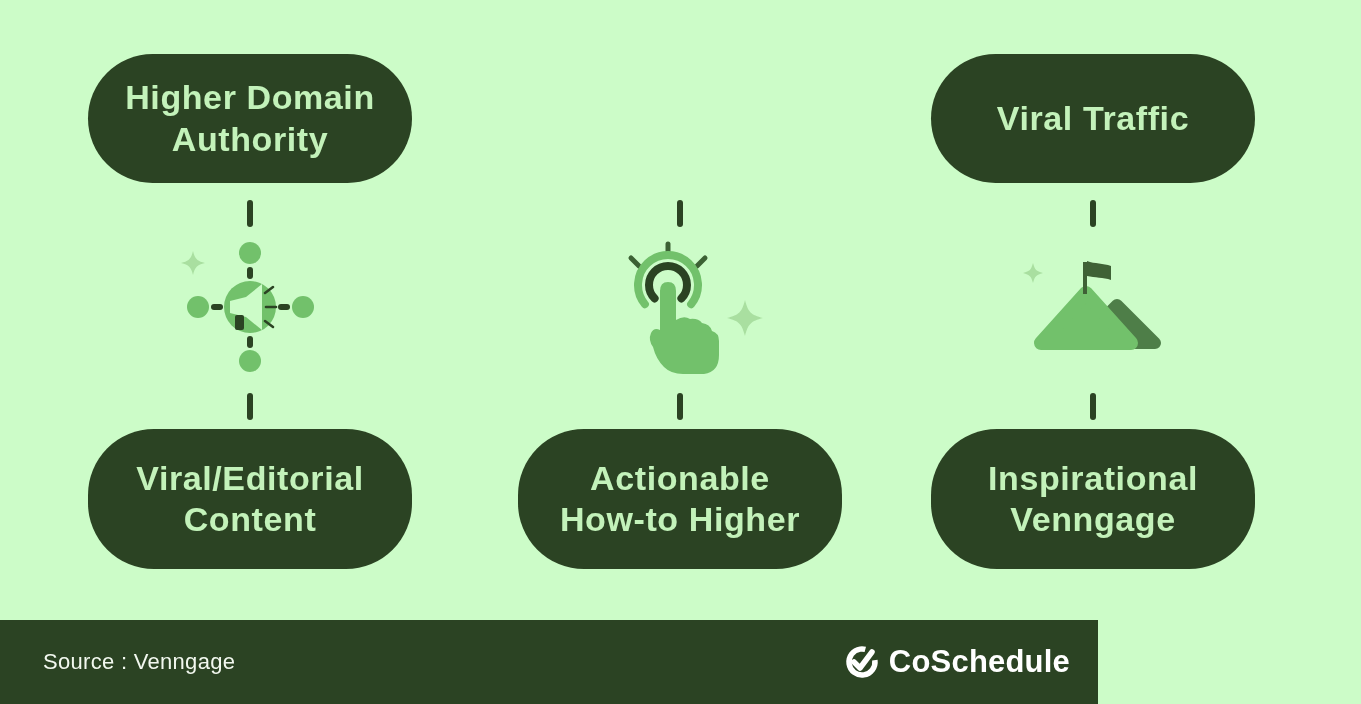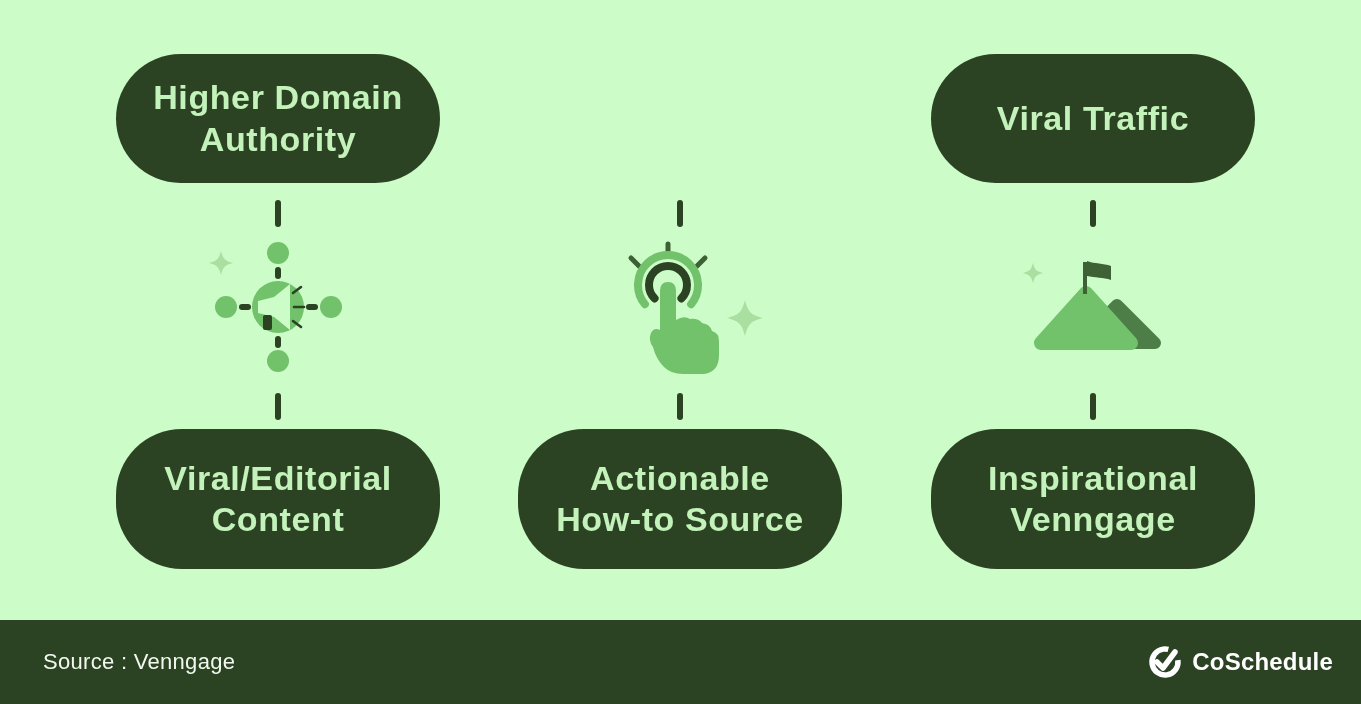--- a/index.html
+++ b/index.html
@@ -4,21 +4,21 @@
 <style>
   html,body{margin:0;padding:0;background:#888;}
   .canvas{
     position:relative;
     width:1361px;height:704px;
     background:#ccfcc8;
     overflow:hidden;
     font-family:"Liberation Sans", sans-serif;
   }
   .col{position:absolute;top:0;width:324px;height:620px;}
-  .col-1{left:116px;}
+  .col-1{left:88px;}
   .col-2{left:518px;}
   .col-3{left:931px;}
   .pill{
     position:absolute;left:0;width:324px;height:129px;
     background:#2b4323;border-radius:66px;
     display:flex;align-items:center;justify-content:center;
     text-align:center;
     color:#c3f2ba;
     font-size:34px;font-weight:700;letter-spacing:0.6px;
     line-height:1.22;white-space:pre-line;
@@ -26,31 +26,31 @@
   .pill-top{top:54px;}
   .pill-bottom{top:429px;height:140px;}
   .dash{
     position:absolute;left:159px;width:6px;height:27px;
     background:#2b4323;border-radius:3px;
   }
   .dash-1{top:200px;}
   .dash-2{top:393px;}
   .icon-zone{position:absolute;top:227px;left:0;width:324px;height:166px;}
   .footer{
-    position:absolute;left:0;bottom:0;width:1361px;height:84px;
+    position:absolute;left:0;bottom:0;width:1098px;height:84px;
     background:#2b4323;
     display:flex;align-items:center;justify-content:space-between;
     box-sizing:border-box;padding:0 28px 0 43px;
   }
   .source{
     color:#f2f8ef;font-size:22px;font-weight:400;letter-spacing:0.3px;
   }
   .brand{display:flex;align-items:center;gap:9px;}
   .brand-text{
-    color:#ffffff;font-size:24px;font-weight:700;letter-spacing:0.2px;
+    color:#ffffff;font-size:31px;font-weight:700;letter-spacing:0.2px;
   }
 </style>
 </head>
 <body>
 
 <div class="canvas">
 
   <div class="col col-1">
     <div class="pill pill-top">
       <span>Higher Domain
@@ -96,21 +96,21 @@
         </g>
         <path d="M126.9,77.2 A30 30 0 1 1 173.1,77.2" fill="none" stroke="#72c16b" stroke-width="8" stroke-linecap="round"></path>
         <path d="M136.6,71.4 A19 19 0 1 1 163.4,71.4" fill="none" stroke="#2b4323" stroke-width="8" stroke-linecap="round"></path>
         <path d="M150,55 Q142,55 142,64 L142,103 Q136,100 133,106 Q130,113 135,120 Q138,132 146,140 Q153,147 165,147 L186,147 Q201,145 201,128 L201,114 Q201,106 194,104 Q192,97 184,96 Q180,91 172,92 Q166,88 158,93 L158,64 Q158,55 150,55 Z" fill="#72c16b"></path>
         <path d="M227,73 C230,85 233,88 245,91 C233,94 230,97 227,109 C224,97 221,94 209,91 C221,88 224,85 227,73 Z" fill="#a9dfa0"></path>
       </svg>
     </div>
     <div class="dash dash-2"></div>
     <div class="pill pill-bottom">
       <span>Actionable
-How-to Source</span>
+How-to Higher</span>
     </div>
   </div>
 
   <div class="col col-3">
     <div class="pill pill-top">
       <span>Viral Traffic</span>
     </div>
     <div class="dash dash-1"></div>
     <div class="icon-zone">
       <svg width="324" height="166" viewBox="0 0 324 166">

